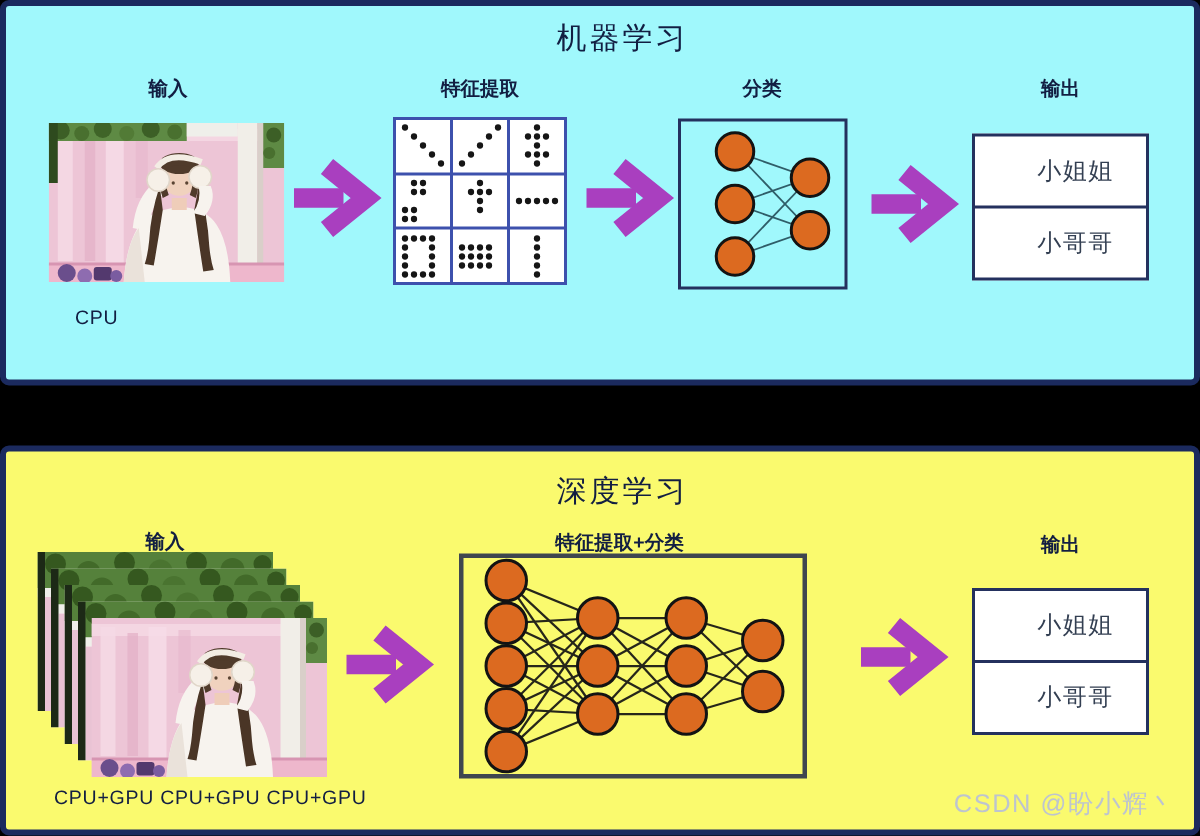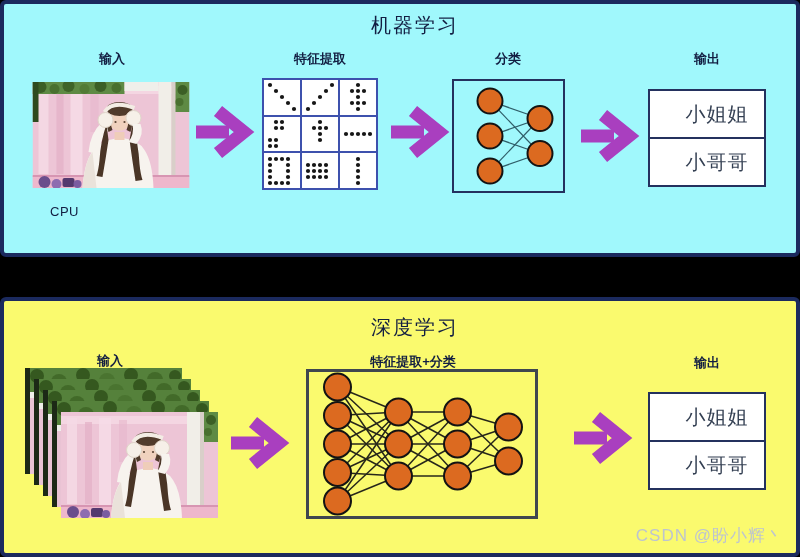--- a/index.html
+++ b/index.html
@@ -20,21 +20,21 @@
   .arrow path{fill:none;stroke:var(--arrow);stroke-width:13px;stroke-miterlimit:10;}
   .fgrid{position:absolute;left:258px;top:74px;width:112px;height:108px;
     border:2px solid var(--grid-border);background:var(--grid-border);
     display:grid;grid-template-columns:repeat(3,1fr);grid-template-rows:repeat(3,1fr);gap:2px;}
   .fg-cell{background:#fff;display:flex;align-items:center;justify-content:center;}
   .netbox{position:absolute;}
   .netbox.shallow{left:448px;top:75px;width:109px;height:110px;border:2px solid var(--box-border);}
   .netbox.deep{left:302px;top:68px;width:226px;height:144px;border:3px solid var(--deep-border);}
   .output-stack{position:absolute;width:114px;background:#fff;border:2px solid var(--box-border);}
   .output-row{height:46px;display:flex;align-items:center;justify-content:center;
-    font-size:20px;color:var(--box-text);letter-spacing:1px;padding-left:20px;}
+    font-size:16px;color:var(--box-text);letter-spacing:1px;padding-left:20px;}
   .output-row + .output-row{border-top:2px solid var(--box-border);}
   .watermark{position:absolute;right:12px;bottom:6px;font-size:17px;color:var(--watermark);letter-spacing:1px;margin-left:19px;}
   .defs-holder{position:absolute;width:0;height:0;overflow:hidden;}
 </style>
 </head>
 <body>
 
 <svg class="defs-holder" aria-hidden="true">
   <defs>
     <symbol id="ph-base" viewBox="0 0 157 106">
@@ -267,20 +267,21 @@
   <div class="lbl" style="left:339px;top:52px">特征提取+分类</div>
   <div class="lbl" style="left:633px;top:53px">输出</div>
 
   <svg class="photo" style="left:21px;top:67px" width="193" height="150" viewBox="0 0 193 150">
     <use href="#ph-back" xlink:href="#ph-back" x="0" y="0" width="157" height="106"></use>
     <use href="#ph-back" xlink:href="#ph-back" x="9" y="11" width="157" height="106"></use>
     <use href="#ph-back" xlink:href="#ph-back" x="18" y="22" width="157" height="106"></use>
     <use href="#ph-back" xlink:href="#ph-back" x="27" y="33" width="157" height="106"></use>
     <use href="#ph-base" xlink:href="#ph-base" x="36" y="44" width="157" height="106"></use>
   </svg>
+  <div class="hw" style="left:32px;top:223px">CPU+GPU CPU+GPU CPU+GPU</div>
 
   <svg class="arrow" style="left:226px;top:114px" width="58" height="56" viewBox="0 0 58 56">
     <rect x="1" y="21.5" width="33" height="13"></rect>
       <path d="M23 7 L49 28 L23 49"></path>
   </svg>
 
   <div class="netbox deep">
     <svg id="net-deep" width="226" height="144">
         <line x1="28.5" y1="15" x2="89.5" y2="40" stroke="#26261A" stroke-width="1.5"></line>
         <line x1="28.5" y1="15" x2="89.5" y2="72" stroke="#26261A" stroke-width="1.5"></line>

